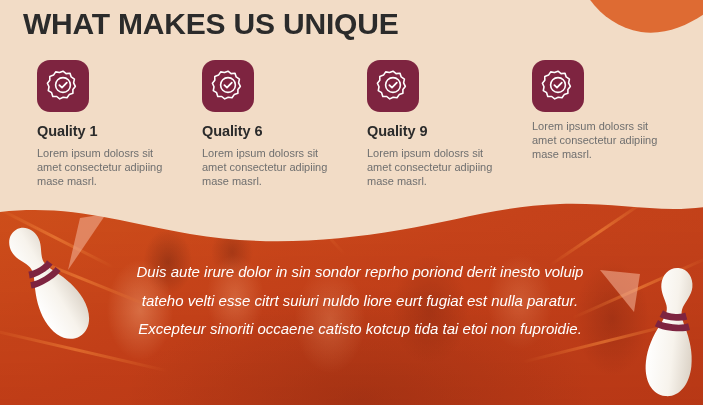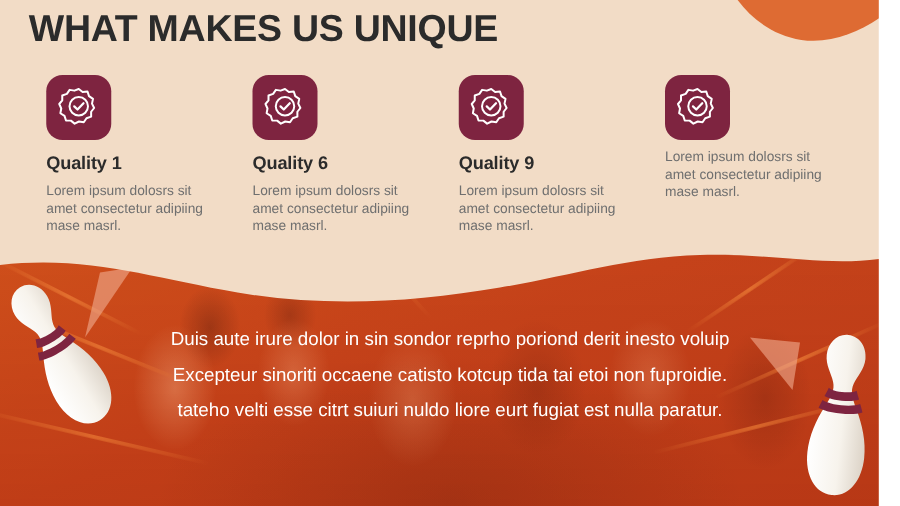--- a/index.html
+++ b/index.html
@@ -102,20 +102,21 @@
   .pin-right { position:absolute; left:645px; top:74px;  transform:rotate(6deg); }
 
   
   .quote {
     position:absolute; left:60px; top:68px;
     width:600px;
     text-align:center;
     color:#FFFFFF;
     font-size:15px;
     line-height:28.5px;
+    font-style:italic;
   }
   .quote div { white-space:nowrap; }
 </style>
 </head>
 <body>
 
 <div id="slide">
 
   <svg class="corner-blob" viewBox="0 0 150 96" preserveAspectRatio="none">
     <path d="M10,0 C16,30 40,60 76,66 C104,70 130,56 150,40 L150,0 Z" fill="#DE6B33"></path>
@@ -216,19 +217,19 @@
             <stop offset="100%" stop-color="#DCD3C7"></stop>
           </linearGradient>
         </defs>
         <path fill="url(#pinG2)" d="M26,2 C35,2 41,10 41,19 C41,27 36,33 34,39 C32,45 34,50 38,58 C44,70 48,82 48,95 C48,113 39,126 26,126 C13,126 4,113 4,95 C4,82 8,70 14,58 C18,50 20,45 18,39 C16,33 11,27 11,19 C11,10 17,2 26,2 Z"></path>
         <path fill="#7E2440" d="M15.2,44 C19,47 33,47 36.8,44 C37.6,46.4 38.4,48.4 39.4,50.6 C34,53.6 18,53.6 12.6,50.6 C13.6,48.4 14.4,46.4 15.2,44 Z"></path>
         <path fill="#7E2440" d="M11.4,54 C17.4,57.4 34.6,57.4 40.6,54 C41.4,56 42.2,58 43,60.2 C36,63.8 16,63.8 9,60.2 C9.8,58 10.6,56 11.4,54 Z"></path>
       </svg>
 
       <div class="quote">
         <div>Duis aute irure dolor in sin sondor reprho poriond derit inesto voluip</div>
+        <div>tateho velti esse citrt suiuri nuldo liore eurt fugiat est nulla paratur.</div>
         <div>Excepteur sinoriti occaene catisto kotcup tida tai etoi non fuproidie.</div>
-        <div>tateho velti esse citrt suiuri nuldo liore eurt fugiat est nulla paratur.</div>
       </div>
     </div>
   </div>
 
 </div>
 
 </body></html>

